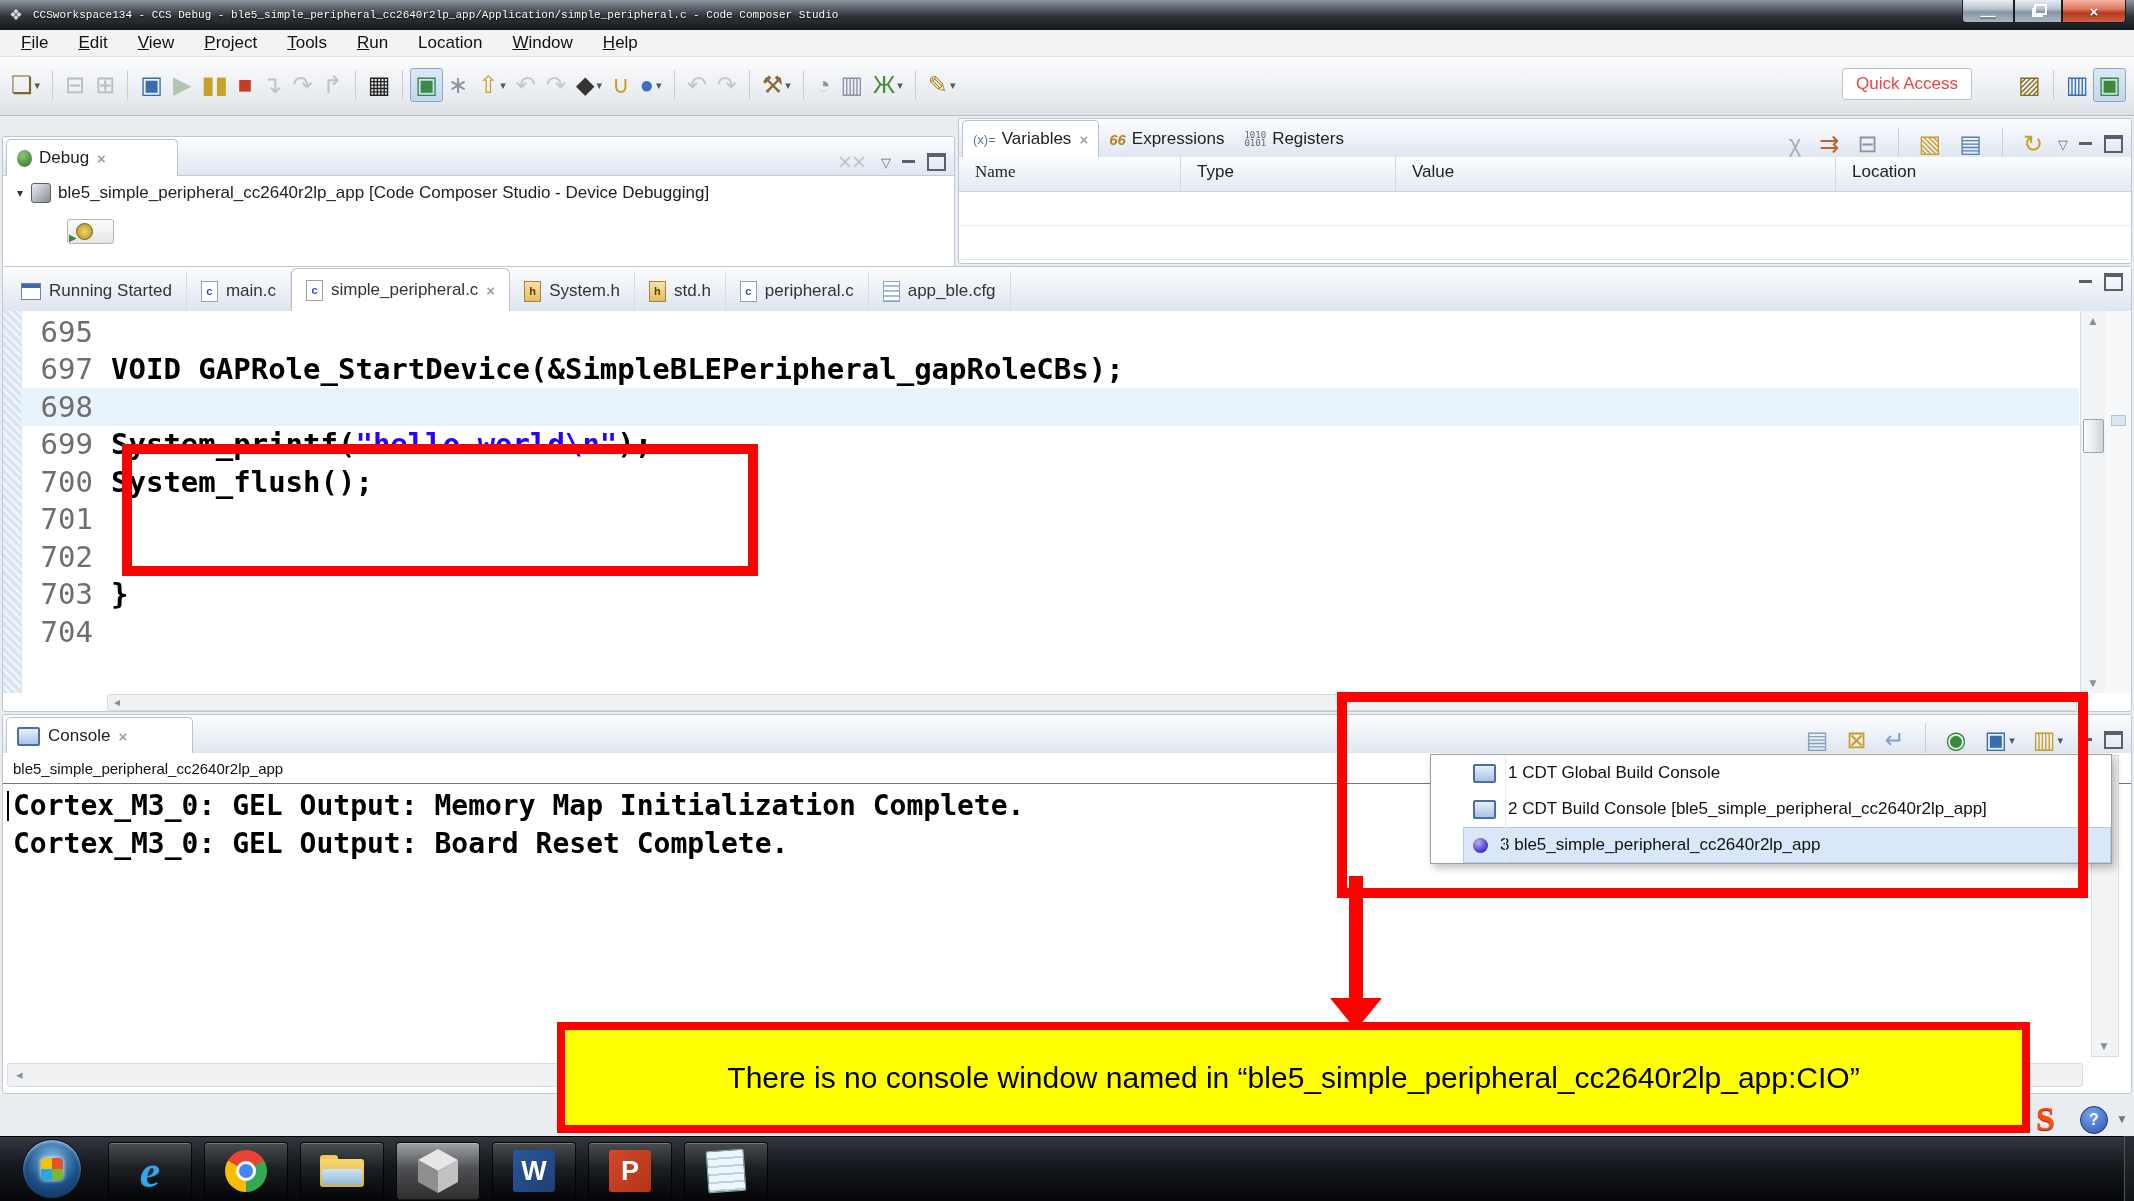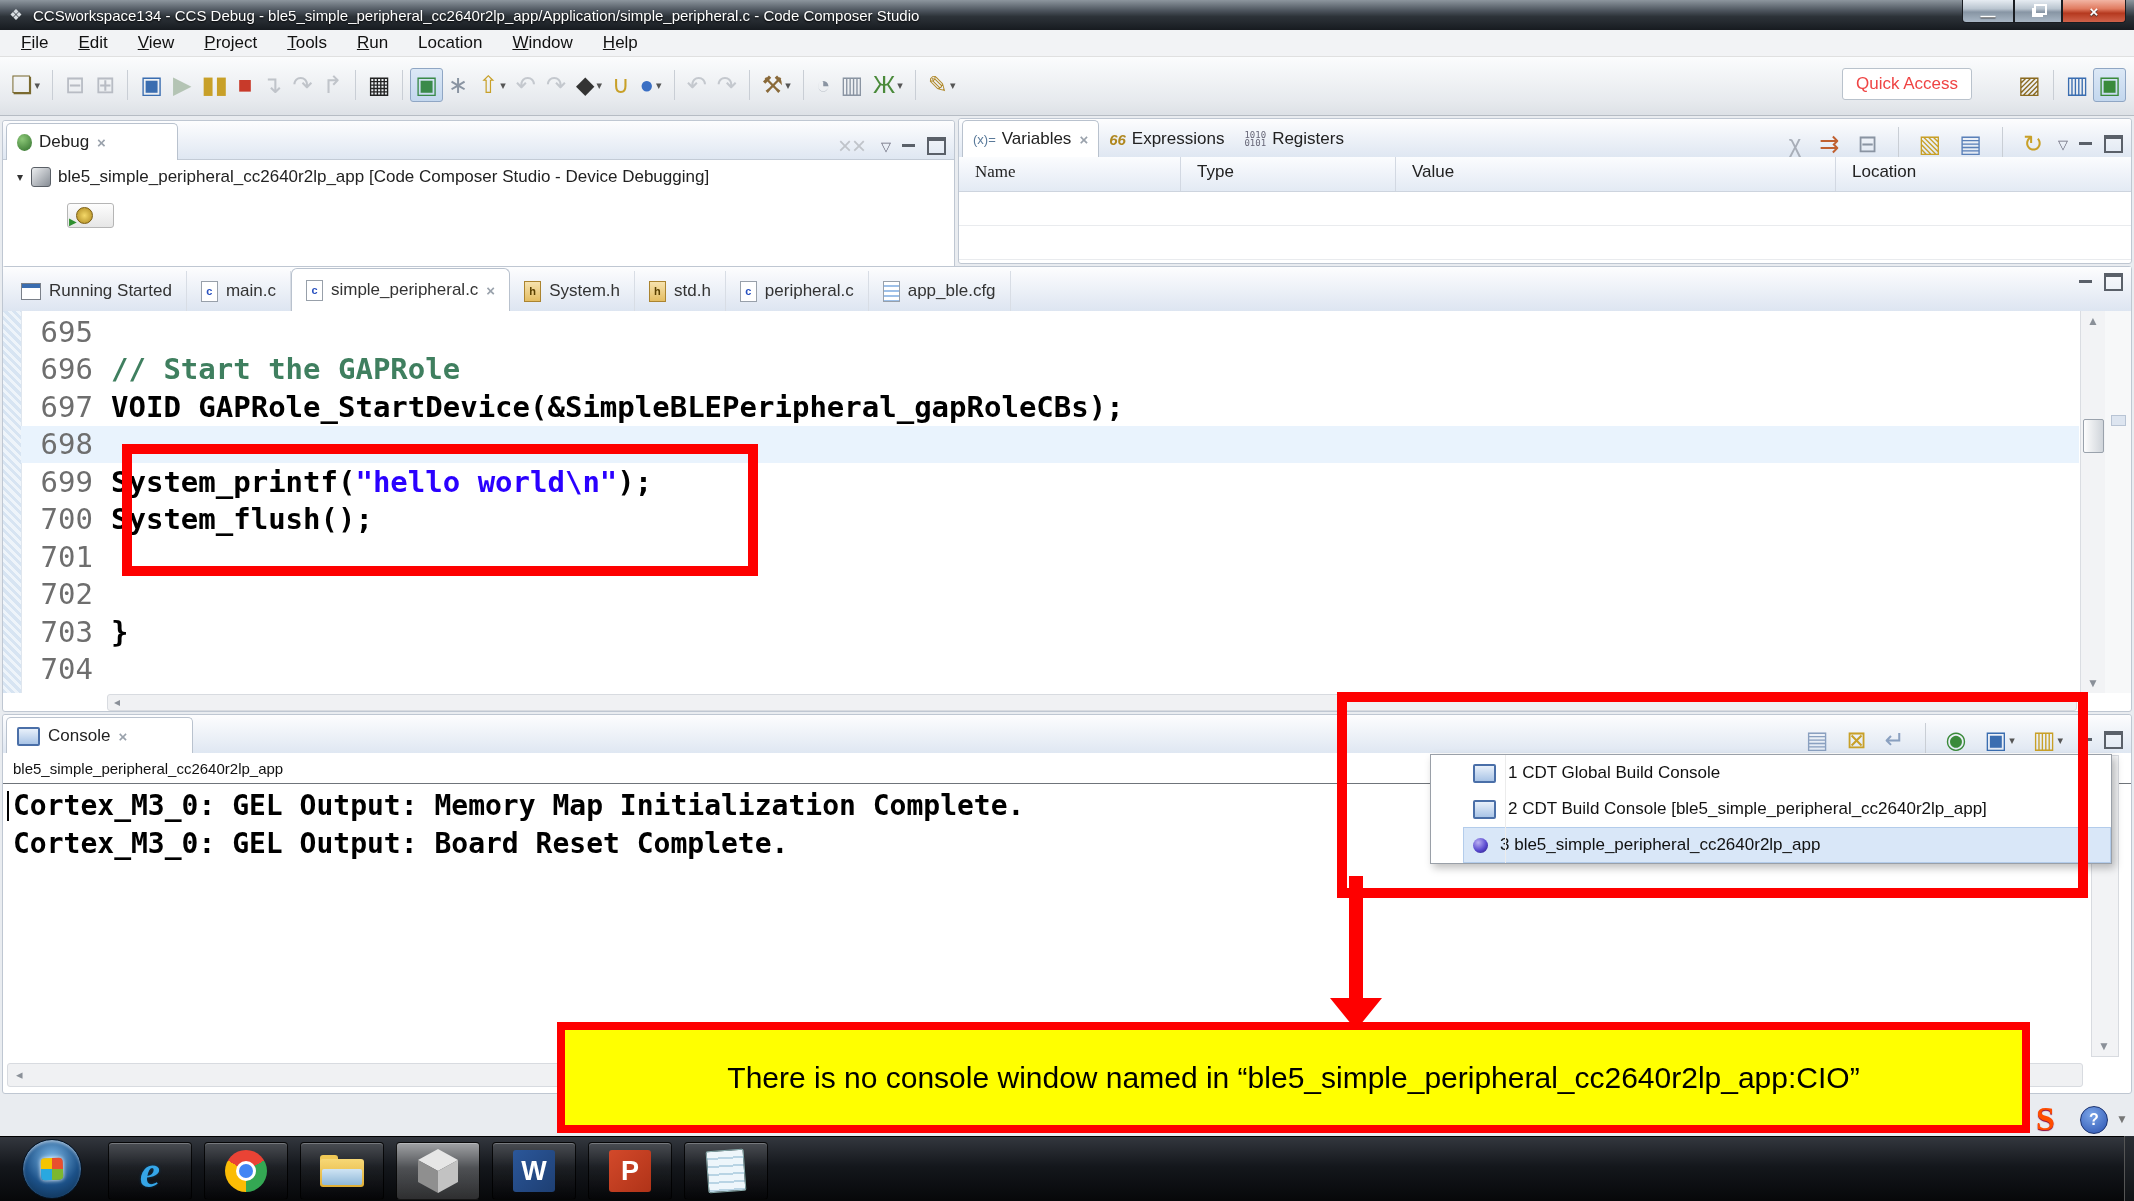--- a/index.html
+++ b/index.html
@@ -3,21 +3,21 @@
 <meta charset="utf-8">
 <style>
   html,body{margin:0;padding:0;background:#20242a;}
   #screen{position:relative;width:2134px;height:1201px;background:#e9ecf0;overflow:hidden;
           font-family:"Liberation Sans",sans-serif;font-size:16px;color:#222;}
   
   #titlebar{position:absolute;left:0;top:0;width:2134px;height:30px;
     background:linear-gradient(#8d969e,#4d555e 35%,#2d3339 55%,#171b20);
     color:#fff;display:flex;align-items:center;}
   #titlebar .app-icon{width:18px;height:18px;margin:0 8px 0 7px;color:#d8dde2;font-size:15px;line-height:18px;text-align:center;}
-  #titlebar .wtitle{font-size:15px;text-shadow:0 1px 2px #000;white-space:nowrap;}
+  #titlebar .wtitle{font-size:11px;text-shadow:0 1px 2px #000;white-space:nowrap;font-family:Liberation Mono, monospace;}
   #winbtns{position:absolute;right:8px;top:0;display:flex;}
   .wbtn{height:22px;border:1px solid #1a1d22;border-top:none;display:flex;align-items:center;justify-content:center;
         color:#fff;font-weight:bold;font-size:15px;text-shadow:0 1px 1px #333;
         background:linear-gradient(#e6ecf2,#b9c4cf 40%,#8795a4 55%,#a9b7c5);}
   .wbtn.min{width:50px;border-radius:0 0 0 4px;}
   .wbtn.res{width:46px;}
   .wbtn.cls{width:62px;border-radius:0 0 4px 0;
         background:linear-gradient(#f2b5a4,#e07a5f 40%,#b5391f 60%,#d0624a);}
   .res-g{width:9px;height:7px;border:2px solid #fff;box-shadow:-3px 3px 0 -1px #fff;position:relative;top:-2px;left:2px;}
   
@@ -304,21 +304,21 @@
       <span class="tsep"></span>
       <span class="tbtn">
           <span class="glyph" style="color:#3a6db0;">▥</span>
         </span>
       <span class="tbtn pressed">
           <span class="glyph" style="color:#3a8a3a;">▣</span>
         </span>
     </div>
   </div>
 
-  <div class="panel" style="left:2px;top:120px;width:953px;height:185px;">
+  <div class="panel" style="left:2px;top:136px;width:953px;height:185px;">
     <div class="ptabrow">
       <div class="ptab" style="width:150px;">
         <span class="bug-icon"></span>
         <span>Debug</span>
         <span class="tabclose">×</span>
       </div>
       <div class="pbtns">
         <span id="debug-toolbar-icons" style="display:flex;gap:8px;">
             <span class="tbtn">
               <span class="glyph" style="color: rgb(192, 196, 202);">××</span>
@@ -429,21 +429,20 @@
         </div>
       </div>
     <div class="pbtns" style="top:6px;">
       <span class="minbox"></span>
       <span class="maxbox"></span>
     </div>
     <div id="editor-body">
       <div id="annot-strip"></div>
       <div id="code-lines">
           <div class="cline"><span class="lno">695</span><span class="ctext"></span></div>
-          <div class="cline"><span class="lno">696</span><span class="ctext"><span class="seg-comment">// Start the GAPRole</span></span></div>
           <div class="cline"><span class="lno">697</span><span class="ctext"><span class="seg-code">VOID GAPRole_StartDevice(&amp;SimpleBLEPeripheral_gapRoleCBs);</span></span></div>
           <div class="cline curline"><span class="lno">698</span><span class="ctext"></span></div>
           <div class="cline"><span class="lno">699</span><span class="ctext"><span class="seg-code">System_printf(</span><span class="seg-string">"hello world\n"</span><span class="seg-code">);</span></span></div>
           <div class="cline"><span class="lno">700</span><span class="ctext"><span class="seg-code">System_flush();</span></span></div>
           <div class="cline"><span class="lno">701</span><span class="ctext"></span></div>
           <div class="cline"><span class="lno">702</span><span class="ctext"></span></div>
           <div class="cline"><span class="lno">703</span><span class="ctext"><span class="seg-code">}</span></span></div>
           <div class="cline"><span class="lno">704</span><span class="ctext"></span></div>
         </div>
       <div class="evscroll">

